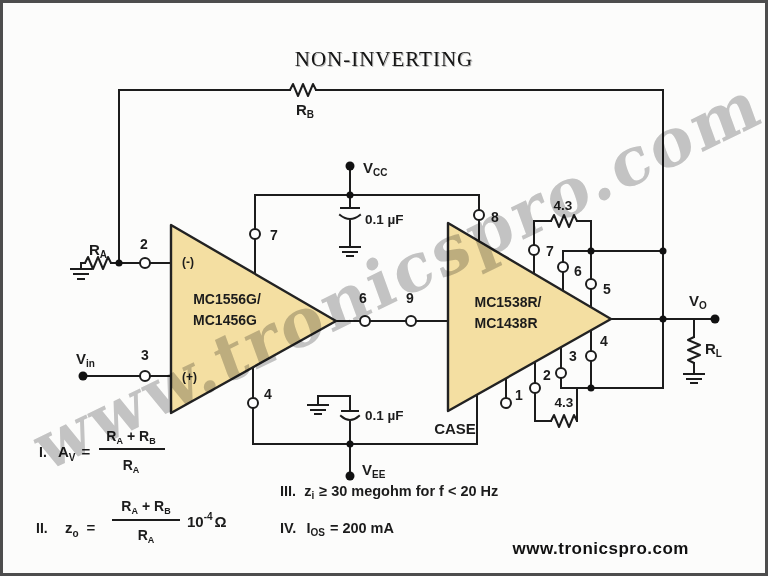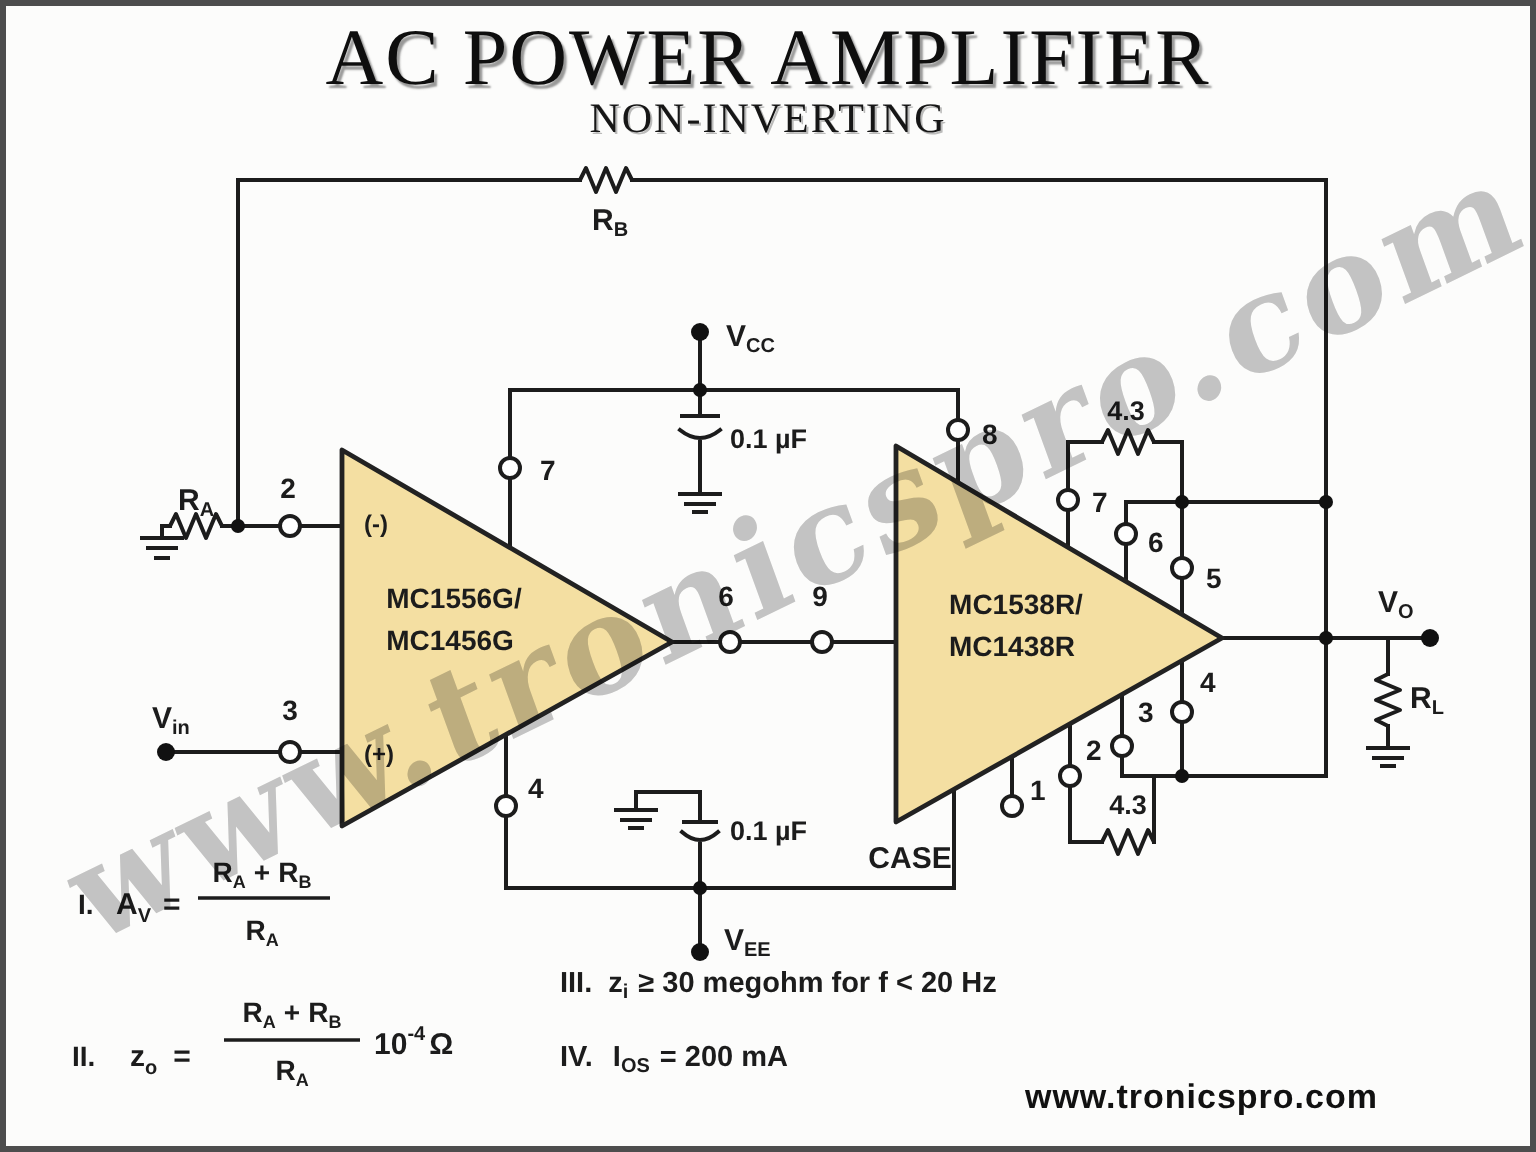--- a/index.html
+++ b/index.html
@@ -176,17 +176,16 @@
       <text x="143" y="508" font-size="14" text-anchor="middle"><tspan>R</tspan><tspan font-size="9" dy="3">A</tspan><tspan dy="-3" dx="4">+</tspan><tspan dx="4">R</tspan><tspan font-size="9" dy="3">B</tspan></text>
       <line class="bar" x1="109" y1="517" x2="177" y2="517"></line>
       <text x="143" y="537" font-size="14" text-anchor="middle"><tspan>R</tspan><tspan font-size="9" dy="3">A</tspan></text>
       <text x="184" y="524" font-size="15"><tspan>10</tspan><tspan font-size="10" dy="-7">-4</tspan><tspan font-size="15" dy="7" dx="2">Ω</tspan></text>
     </g>
 
     <text x="277" y="493" font-size="14.5"><tspan>III.</tspan><tspan dx="8">z</tspan><tspan font-size="10" dy="3">i</tspan><tspan dy="-3" dx="5">≥ 30 megohm for f &lt; 20 Hz</tspan></text>
     <text x="277" y="530" font-size="14.5"><tspan>IV.</tspan><tspan dx="10">I</tspan><tspan font-size="10" dy="3">OS</tspan><tspan dy="-3" dx="5">= 200 mA</tspan></text>
   </svg>
 
-  <div class="title">AC POWER AMPLIFIER</div>
   <div class="subtitle">NON-INVERTING</div>
   <div class="watermark">www.tronicspro.com</div>
   <div class="footer">www.tronicspro.com</div>
 </div>
 
 </body></html>

